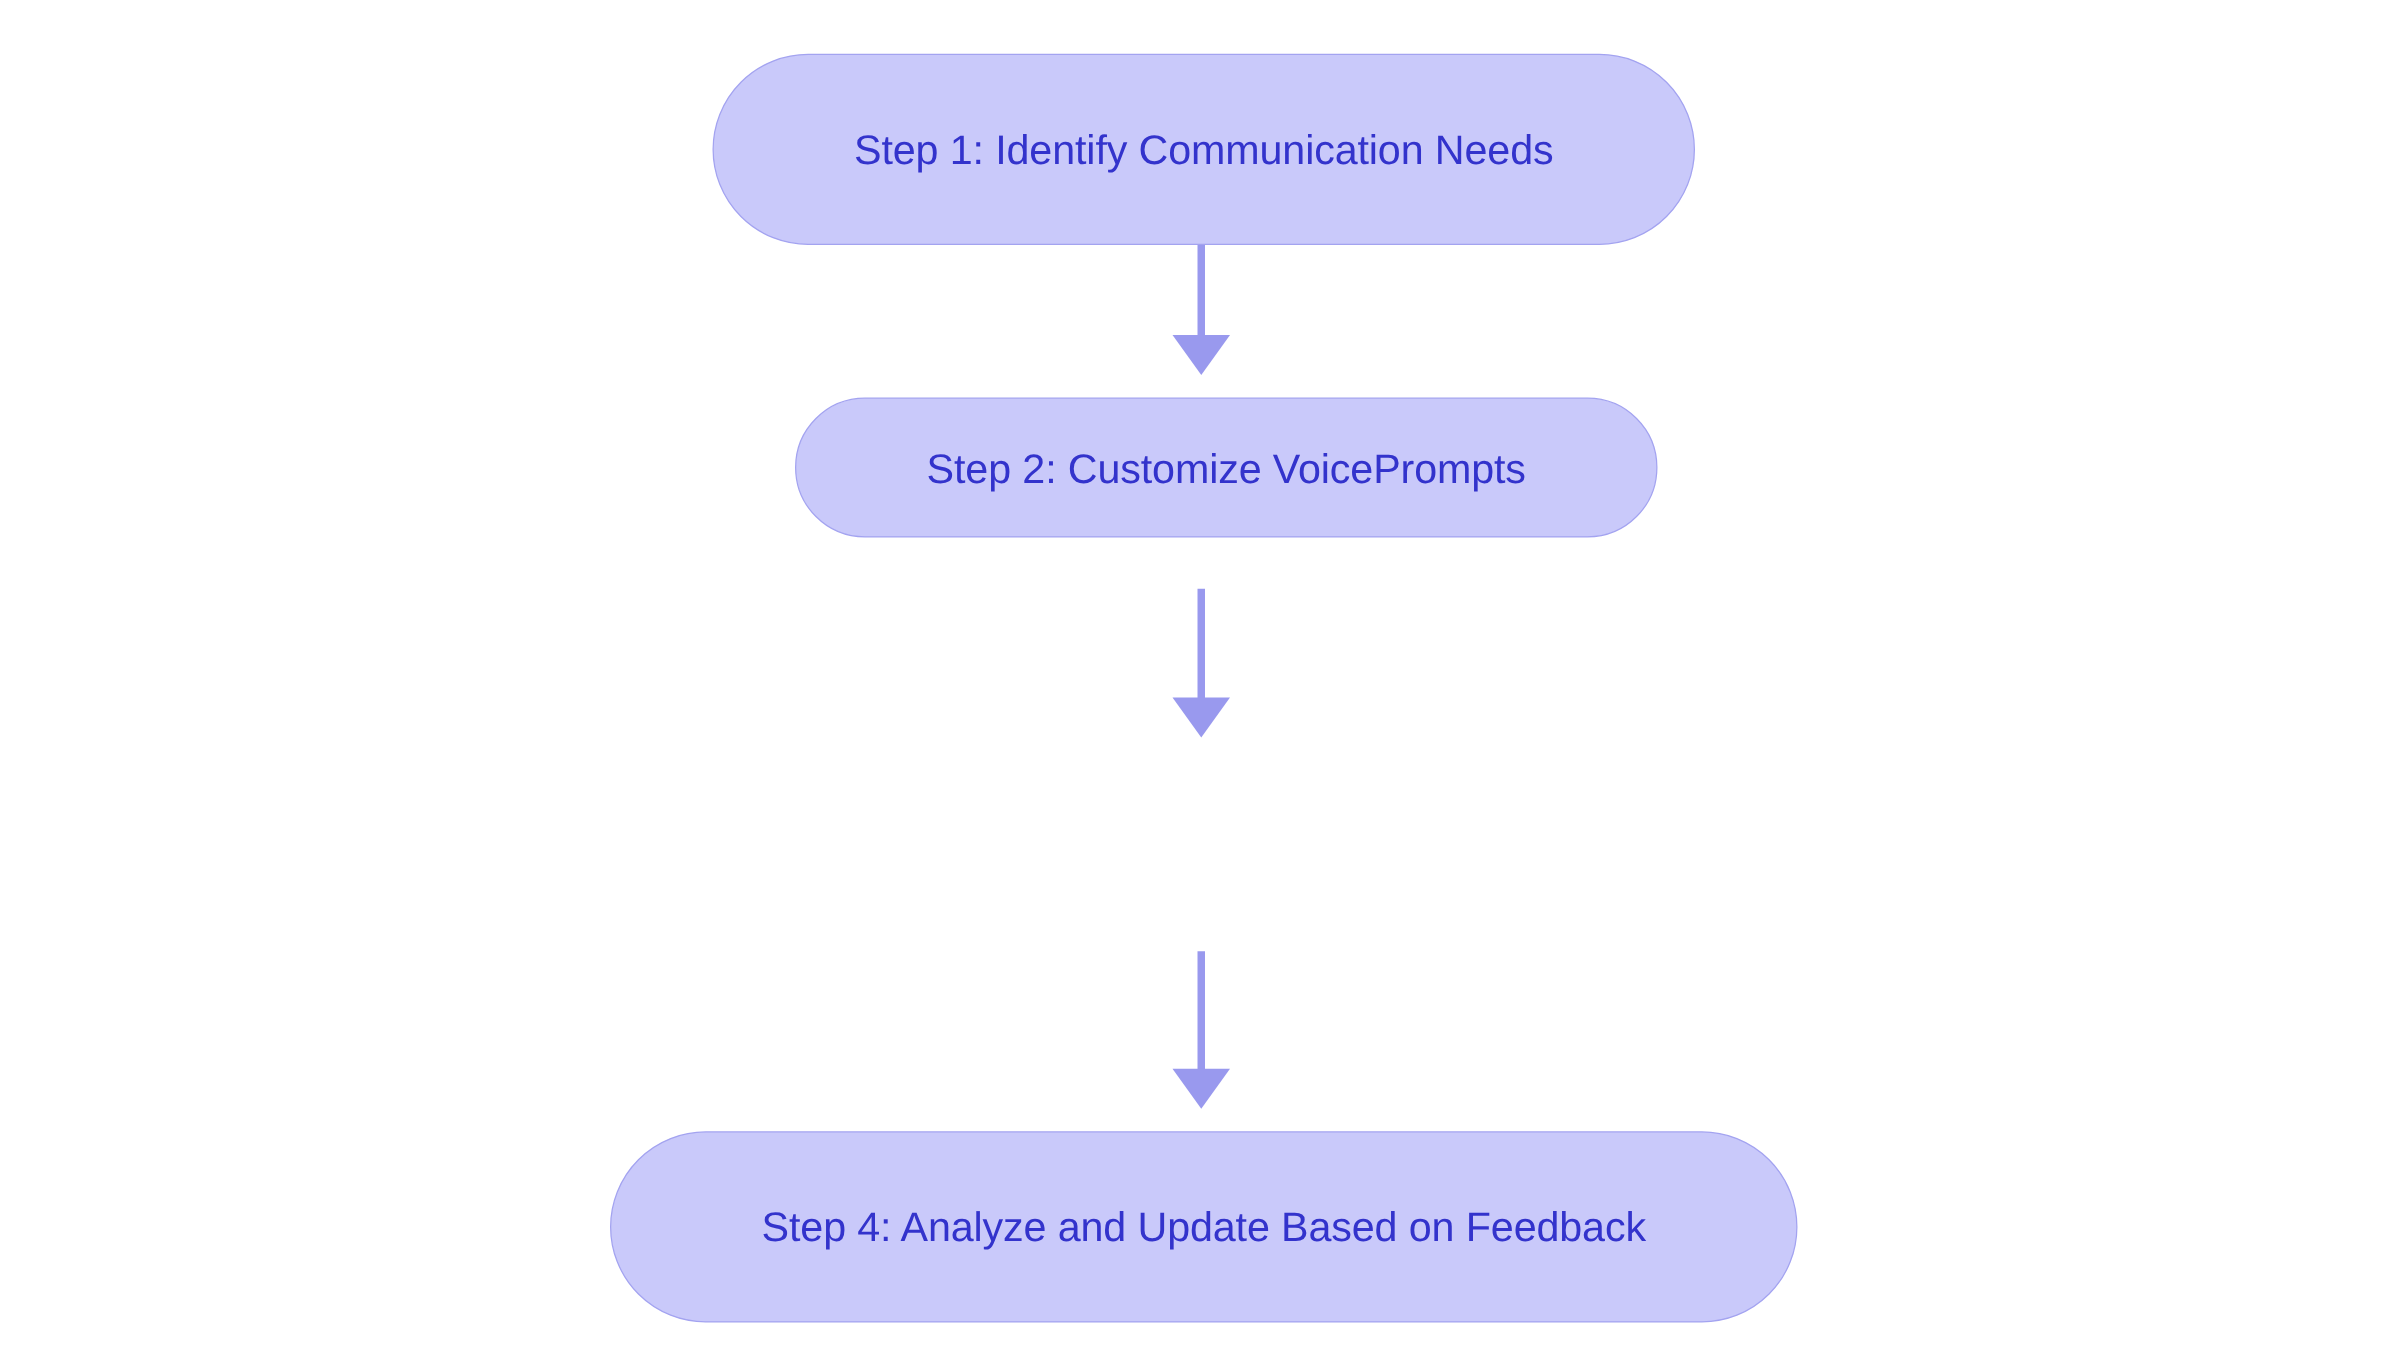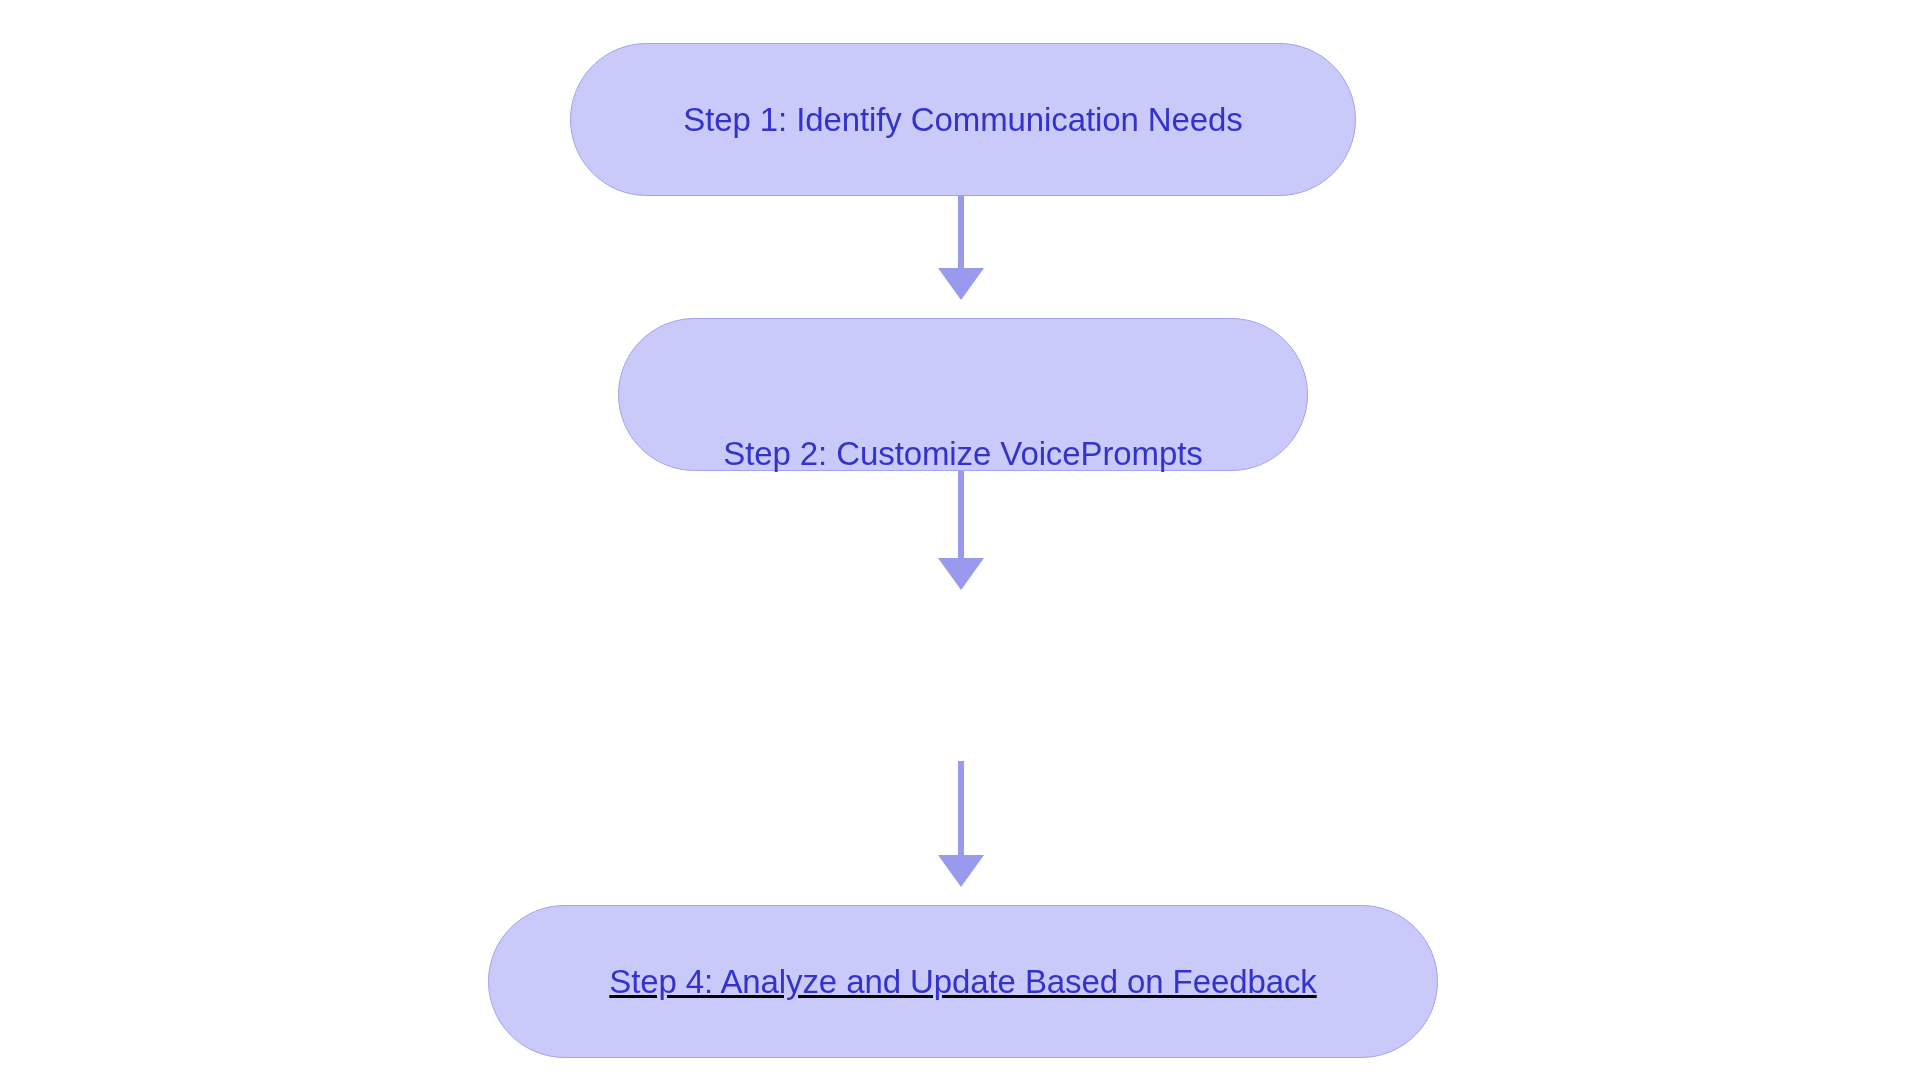--- a/index.html
+++ b/index.html
@@ -40,23 +40,23 @@
     color: #3333cc;
     font-family: "Liberation Sans", sans-serif;
     font-size: 33px;
     font-weight: 400;
     letter-spacing: -0.1px;
     white-space: nowrap;
     line-height: 1;
     text-align: center;
   }
   #node-step-1 { left: 570px;  top: 23px;   width: 786px; height: 153px; margin-top: 20px; }
-  #node-step-2 { left: 618px;  top: 318px;  width: 690px; height: 153px; align-items: flex-end; }
+  #node-step-2 { left: 636px;  top: 318px;  width: 690px; height: 112px; }
   #node-step-3 { left: 558px;  top: 608px;  width: 810px; height: 153px; }
-  #node-step-4 { left: 488px;  top: 905px;  width: 950px; height: 153px; text-decoration: underline; }
+  #node-step-4 { left: 488px;  top: 905px;  width: 950px; height: 153px; }
 </style>
 </head>
 <body>
 
 <div id="flowchart-canvas">
 
   <svg id="flow-svg" viewBox="0 0 1920 1083" xmlns="http://www.w3.org/2000/svg">
     <g>
       <line x1="961" y1="176" x2="961" y2="275" stroke="#9999ee" stroke-width="6"></line>
       <polygon points="961,300 938,268 984,268" fill="#9999ee"></polygon>

